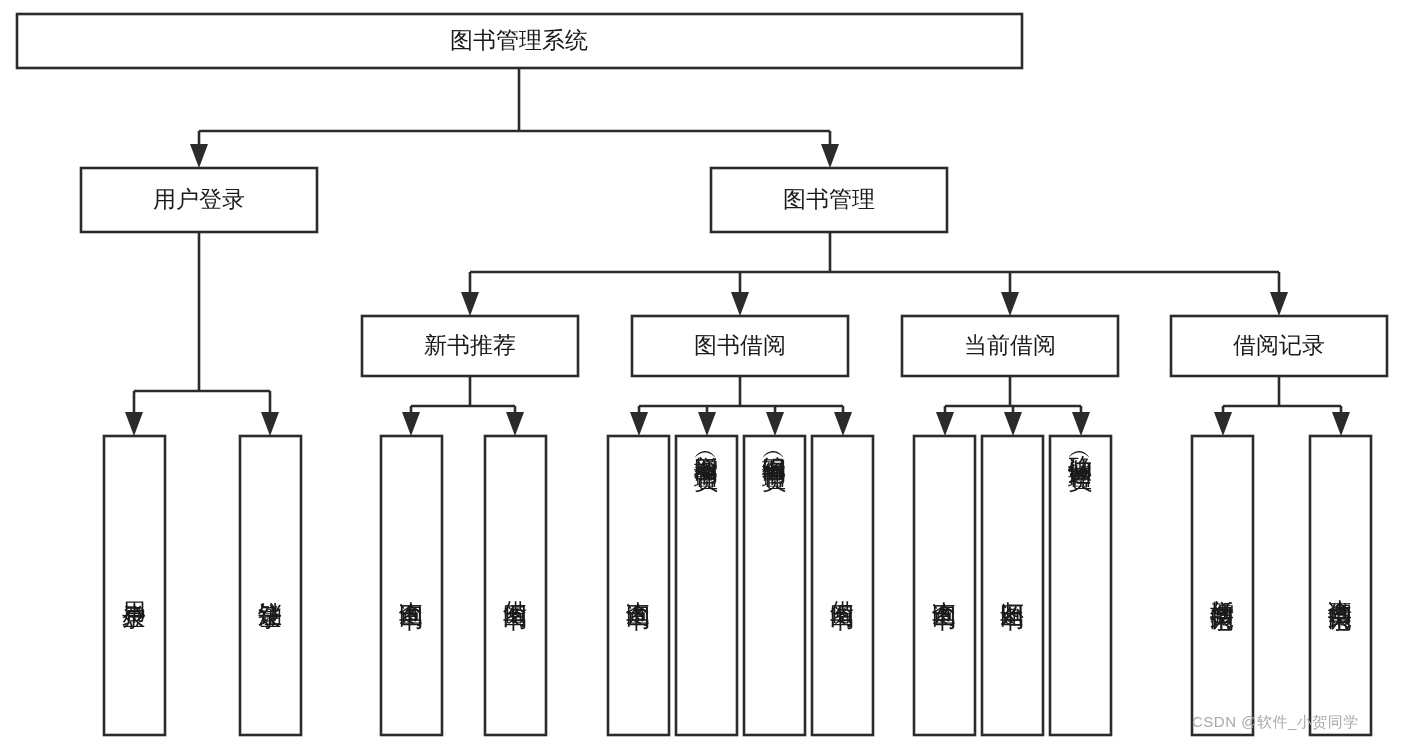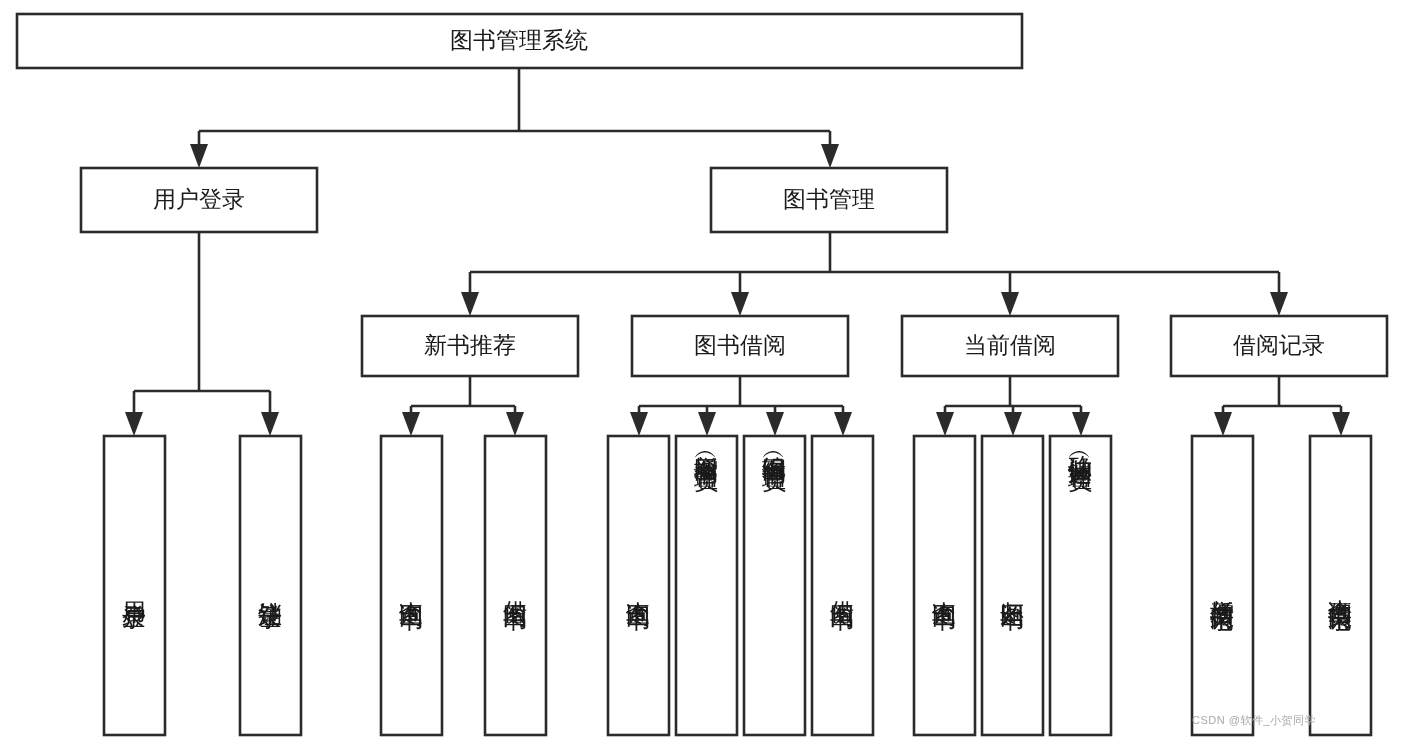--- a/index.html
+++ b/index.html
@@ -71,21 +71,21 @@
     line-height: 1.05;
     letter-spacing: 2px;
     color: #1a1a1a;
     white-space: nowrap;
   }
   .watermark {
     position: absolute;
     left: 1192px;
     top: 713px;
     font-family: "Liberation Sans", "DejaVu Sans", sans-serif;
-    font-size: 11px;
+    font-size: 15px;
     color: #a8a8a8;
     white-space: nowrap;
     letter-spacing: 0.5px;
   }
 </style>
 </head>
 <body>
 
 <div id="diagram-root">
 

